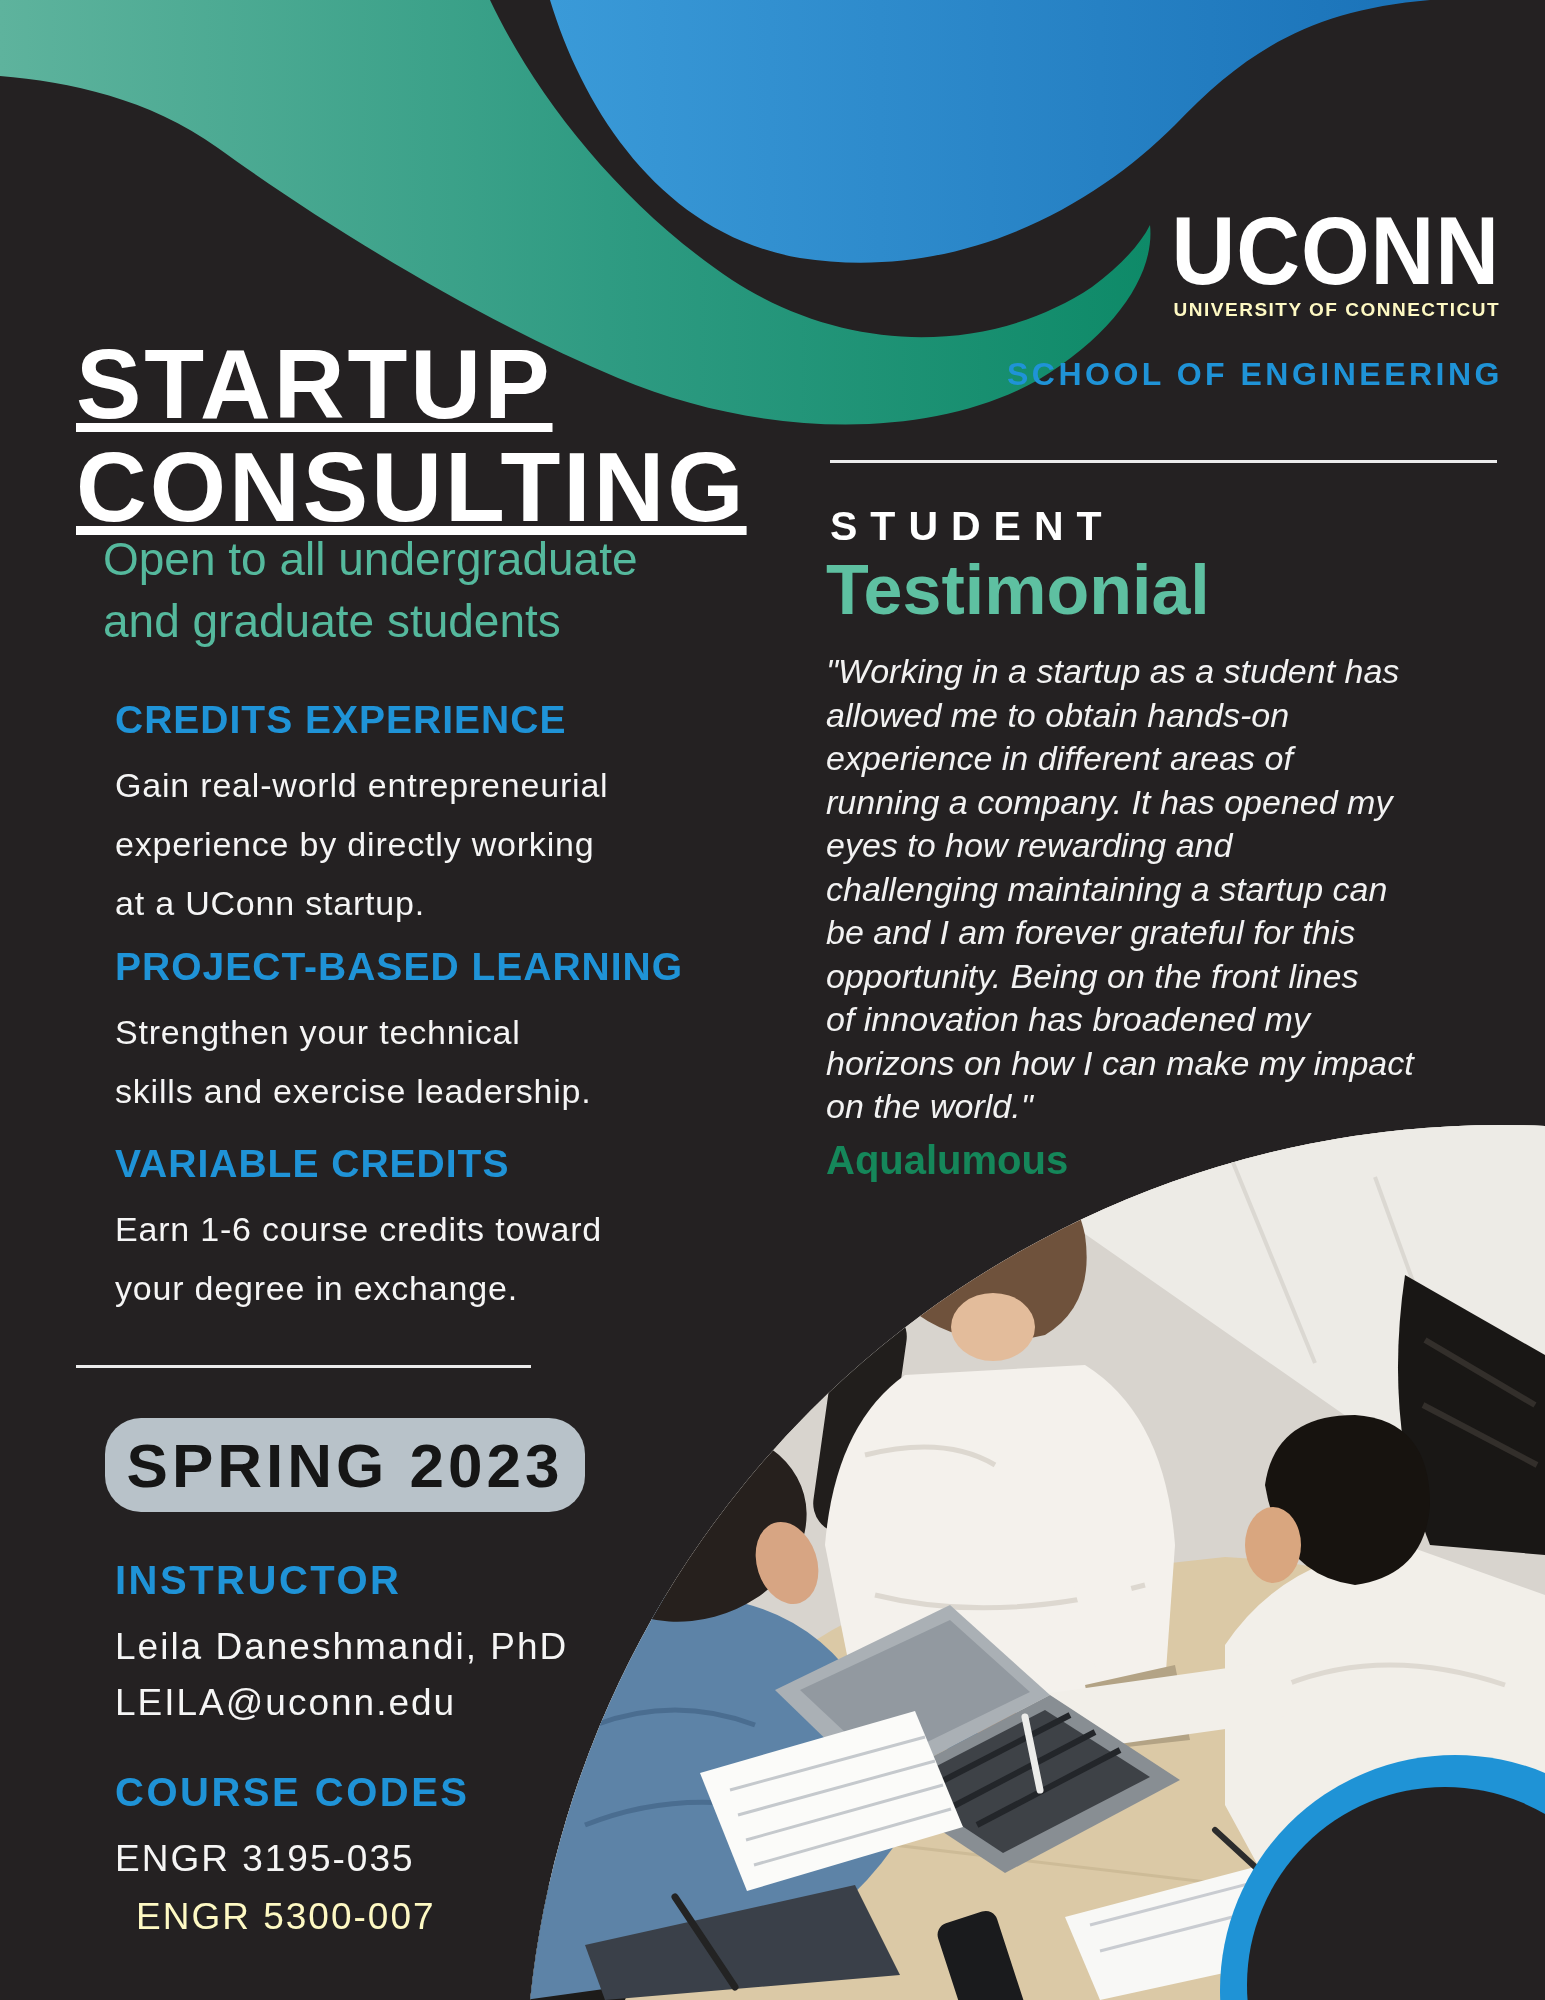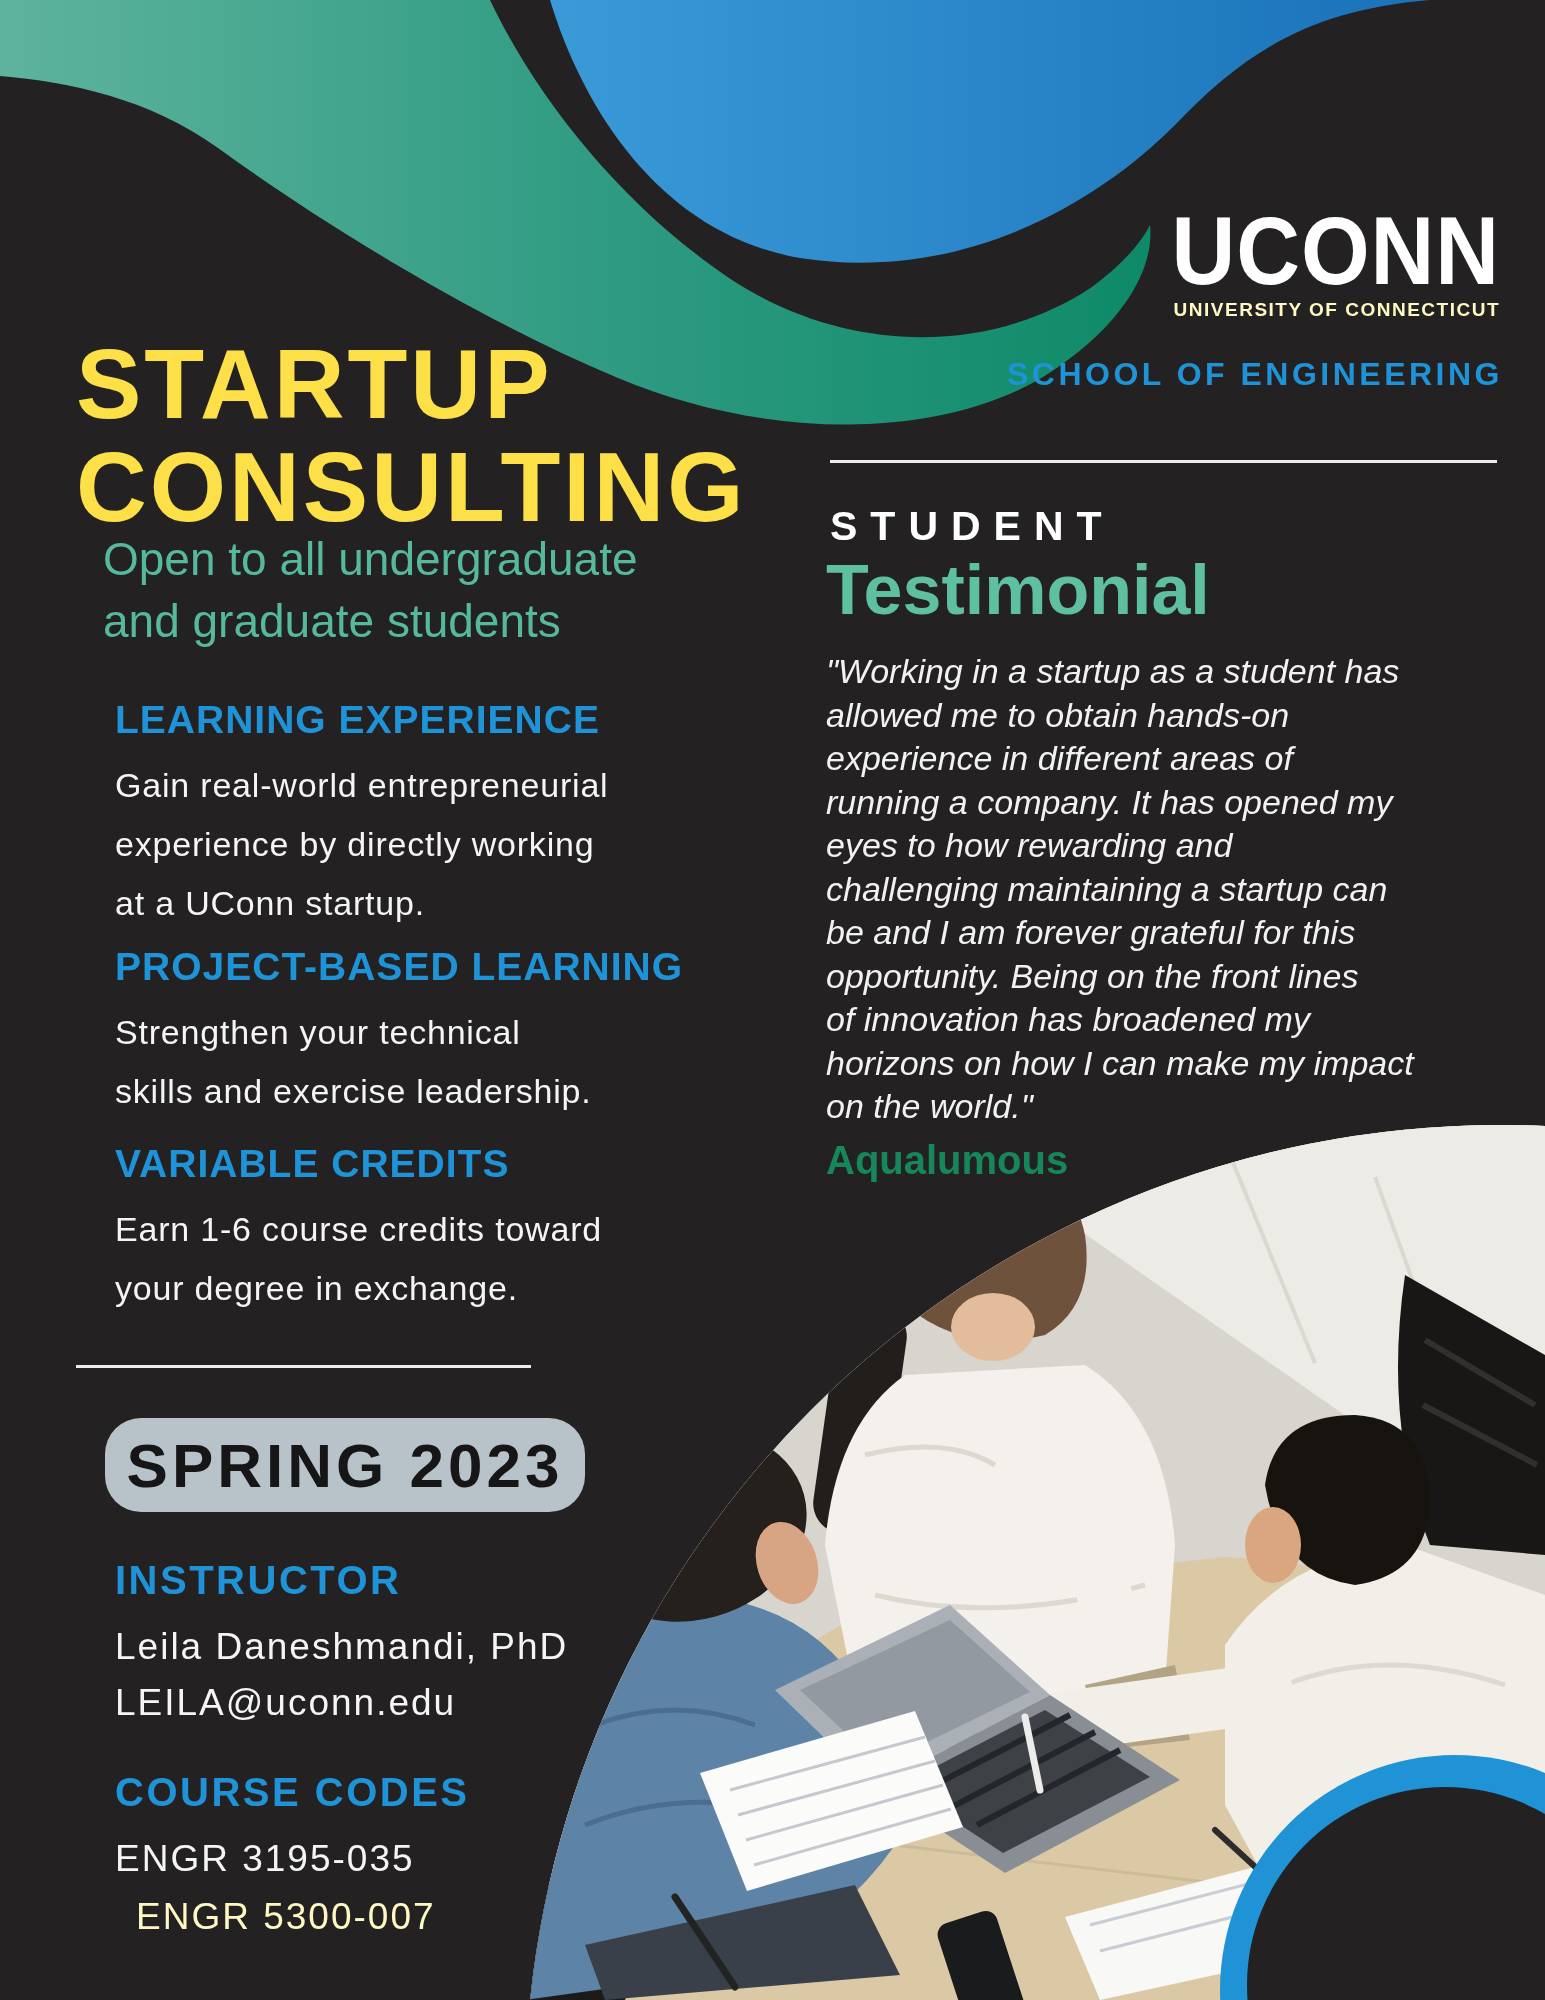--- a/index.html
+++ b/index.html
@@ -27,21 +27,21 @@
   }
   .school{
     top:356px;right:42px;
     font-size:32px;font-weight:bold;color:#1f93d7;letter-spacing:3.5px;
     white-space:nowrap;
   }
   
   .hero-title{
     left:76px;top:333px;
     font-size:98px;font-weight:bold;line-height:103px;letter-spacing:3px;
-    color:#fde047;white-space:pre-line;
+    color:#ffffff;white-space:pre-line;text-decoration:underline;
   }
   .hero-subtitle{
     left:103px;top:528px;
     font-size:46px;line-height:62px;color:#55b99d;white-space:pre-line;
   }
   .section{left:115px;width:600px;}
   .section.s1{top:698px;}
   .section.s2{top:945px;}
   .section.s3{top:1142px;}
   .section-heading{
@@ -139,21 +139,21 @@
     <div class="logo-subtitle">UNIVERSITY OF CONNECTICUT</div>
   </div>
   <div class="abs school">SCHOOL OF ENGINEERING</div>
 
   <div class="abs hero-title">STARTUP
 CONSULTING</div>
   <div class="abs hero-subtitle">Open to all undergraduate
 and graduate students</div>
 
   <div class="abs section s1">
-    <div class="section-heading">LEARNING EXPERIENCE</div>
+    <div class="section-heading">CREDITS EXPERIENCE</div>
     <div class="section-body">Gain real-world entrepreneurial
 experience by directly working
 at a UConn startup.</div>
   </div>
   <div class="abs section s2">
     <div class="section-heading">PROJECT-BASED LEARNING</div>
     <div class="section-body">Strengthen your technical
 skills and exercise leadership.</div>
   </div>
   <div class="abs section s3">

